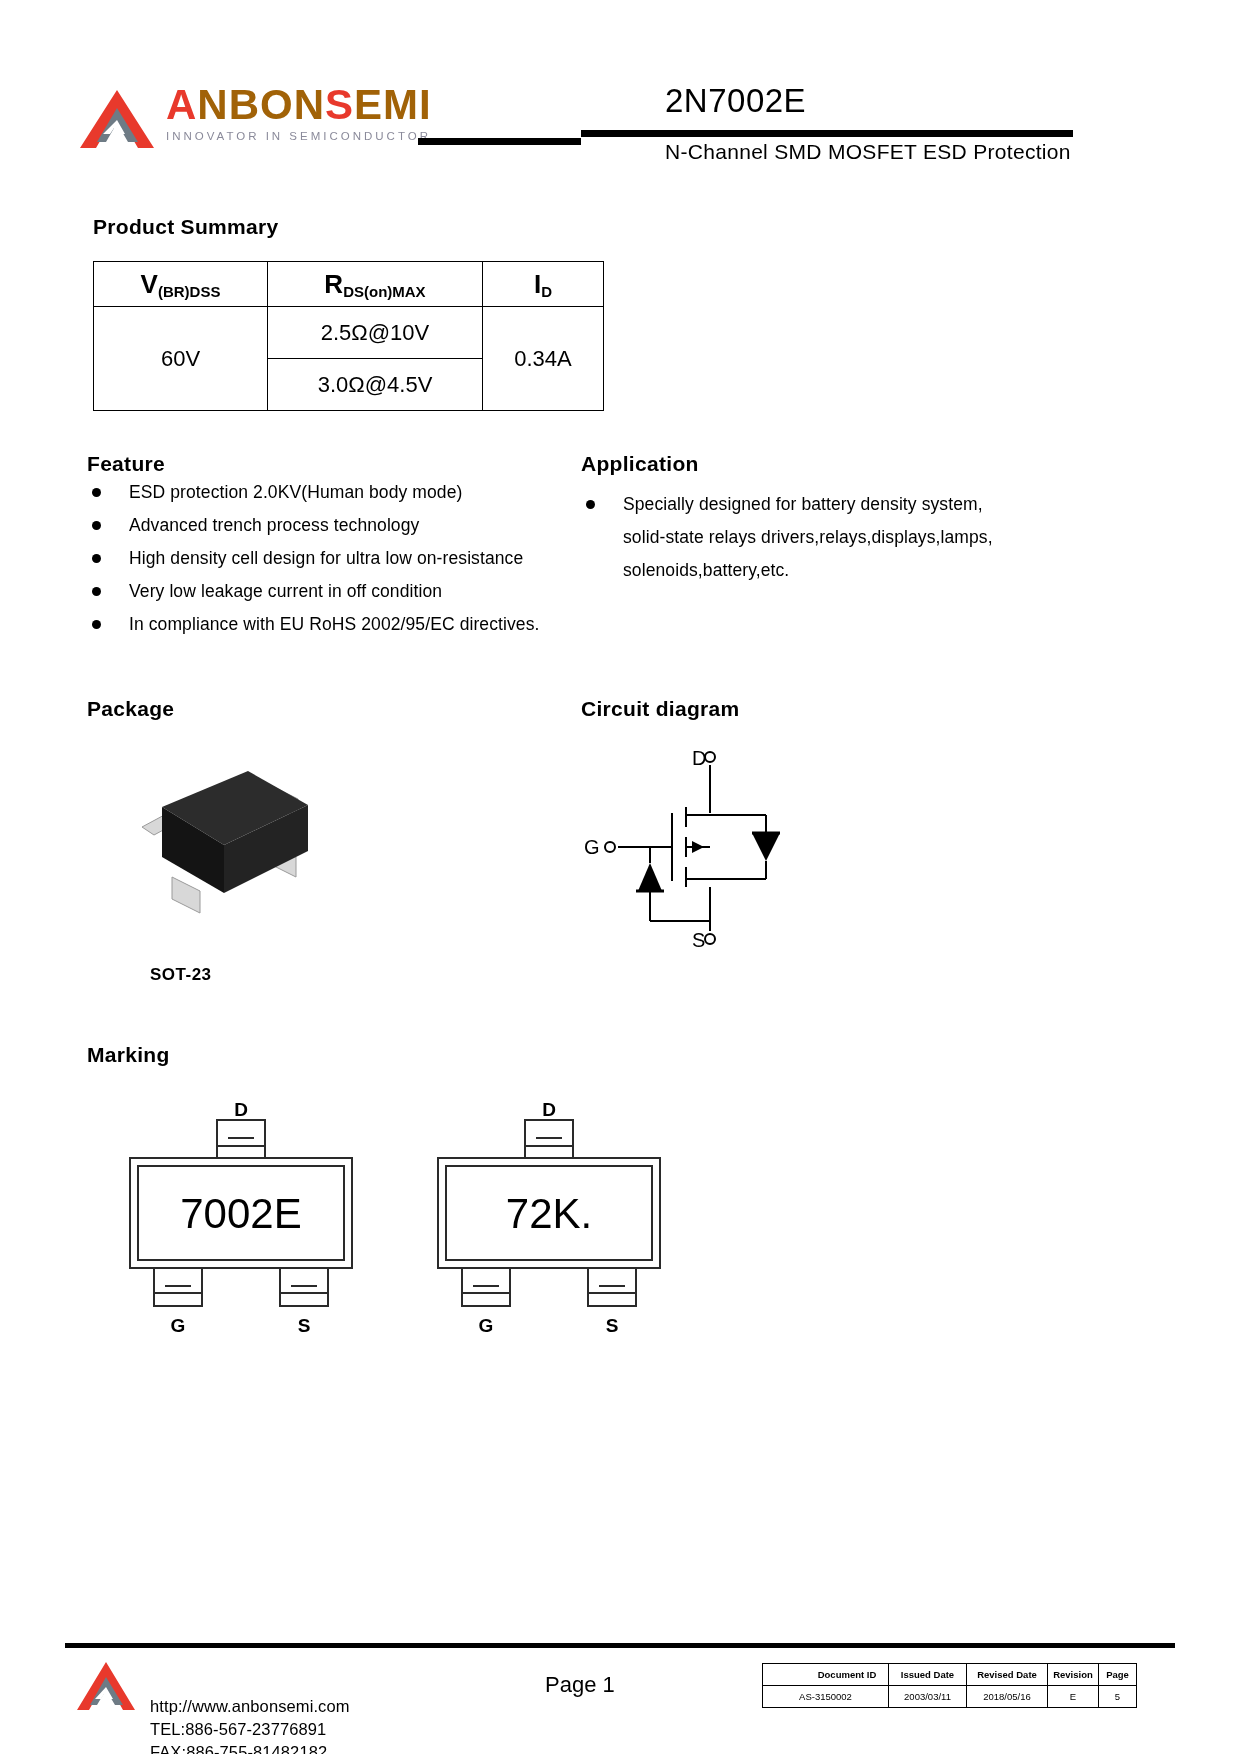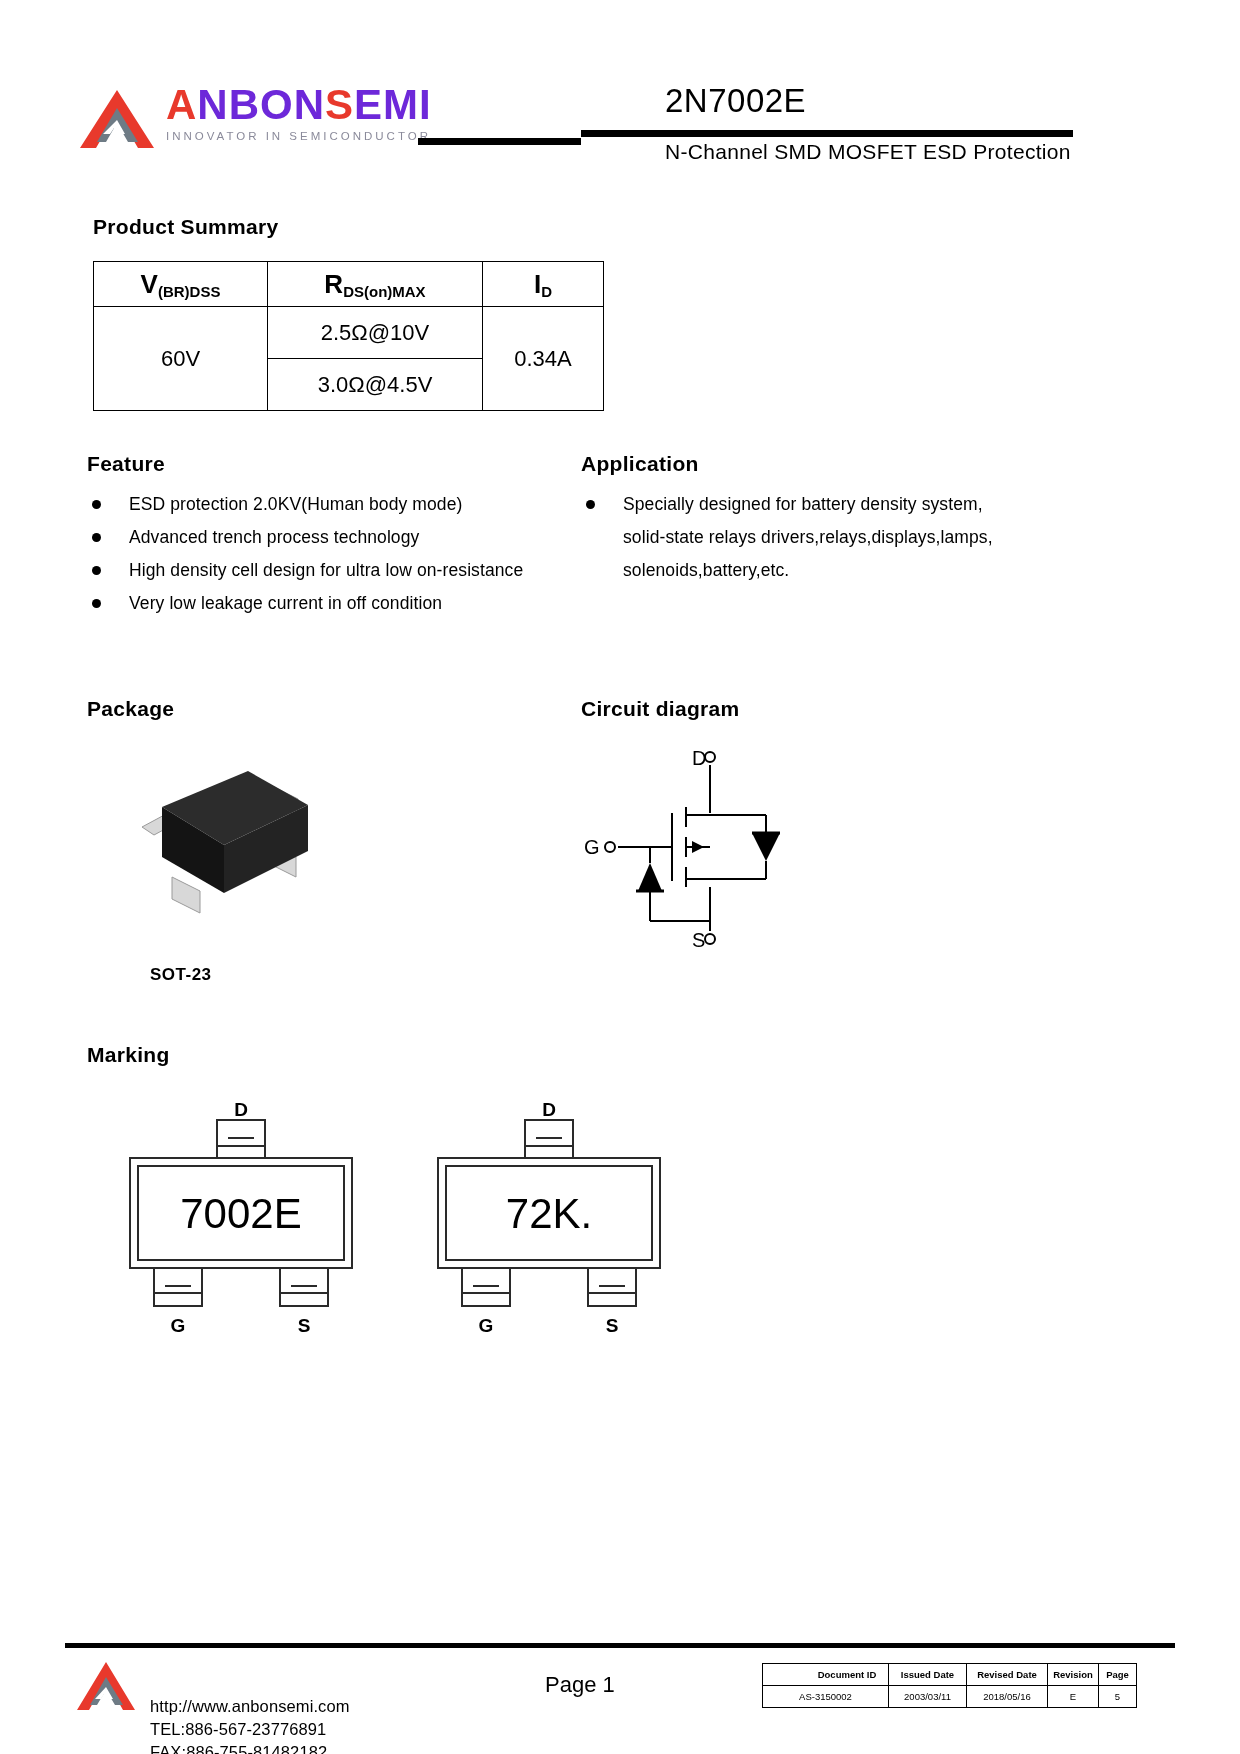--- a/index.html
+++ b/index.html
@@ -12,21 +12,21 @@
     overflow:hidden;
   }
 
   
   .header { position:absolute; top:60px; left:0; width:1240px; height:120px; }
   .logo-wrap { position:absolute; left:78px; top:22px; width:340px; height:80px; }
   .logo-mark { position:absolute; left:0; top:6px; width:78px; height:62px; }
   .logo-text { position:absolute; left:88px; top:0px; }
   .logo-word { font-size:42px; font-weight:bold; letter-spacing:1px; line-height:46px; }
   .lw-a { color:#e8392c; }
-  .lw-n { color:#6d28d9; }
+  .lw-n { color:#a16207; }
   .logo-tag {
     font-size:11.5px; letter-spacing:3.0px; color:#8a8a9a;
     margin-top:2px; font-family:"Liberation Sans", sans-serif;
   }
   .header-rule {
     position:absolute; left:418px; top:78px; width:163px; height:7px; background:#000;
   }
   .header-rule2 {
     position:absolute; left:581px; top:70px; width:492px; height:7px; background:#000;
   }
@@ -70,21 +70,21 @@
   ul.bullets { list-style:none; margin:0; padding:0; position:absolute; }
   ul.bullets li {
     position:relative; padding-left:42px;
     font-size:17.5px; line-height:33px; margin-bottom:0px;
     letter-spacing:0.1px;
   }
   ul.bullets li .dot {
     position:absolute; left:5px; top:12px;
     width:9px; height:9px; border-radius:50%; background:#000;
   }
-  .feat-list { left:87px; top:488px; width:500px; }
+  .feat-list { left:87px; top:476px; width:500px; }
   .app-list { left:581px; top:488px; width:470px; }
   .app-list li { line-height:34px; }
 
   
   .sec-package { position:absolute; left:87px; top:697px; }
   .sec-circuit { position:absolute; left:581px; top:697px; }
   .pkg-img { position:absolute; left:120px; top:755px; width:230px; height:190px; }
   .pkg-label { position:absolute; left:150px; top:965px; font-size:17px; font-weight:bold; letter-spacing:0.5px;}
   .ckt-img { position:absolute; left:580px; top:735px; width:300px; height:230px; }
 
@@ -169,20 +169,21 @@
   </tr>
 </tbody>
   </table>
 
 <div class="h2 sec-feature">Feature</div>
 <ul class="bullets feat-list">
   <li><span class="dot"></span><span>ESD protection 2.0KV(Human body mode)</span></li>
   <li><span class="dot"></span><span>Advanced trench process technology</span></li>
   <li><span class="dot"></span><span>High density cell design for ultra low on-resistance</span></li>
   <li><span class="dot"></span><span>Very low leakage current in off condition</span></li>
+  <li><span class="dot"></span><span>In compliance with EU RoHS 2002/95/EC directives.</span></li>
 </ul>
 
 <div class="h2 sec-application">Application</div>
 <ul class="bullets app-list">
   <li><span class="dot"></span><span>Specially designed for battery density system,</span></li>
   <li style="padding-left:42px"><span>solid-state relays drivers,relays,displays,lamps,</span></li>
   <li style="padding-left:42px"><span>solenoids,battery,etc.</span></li>
 </ul>
 
 <div class="h2 sec-package">Package</div>

